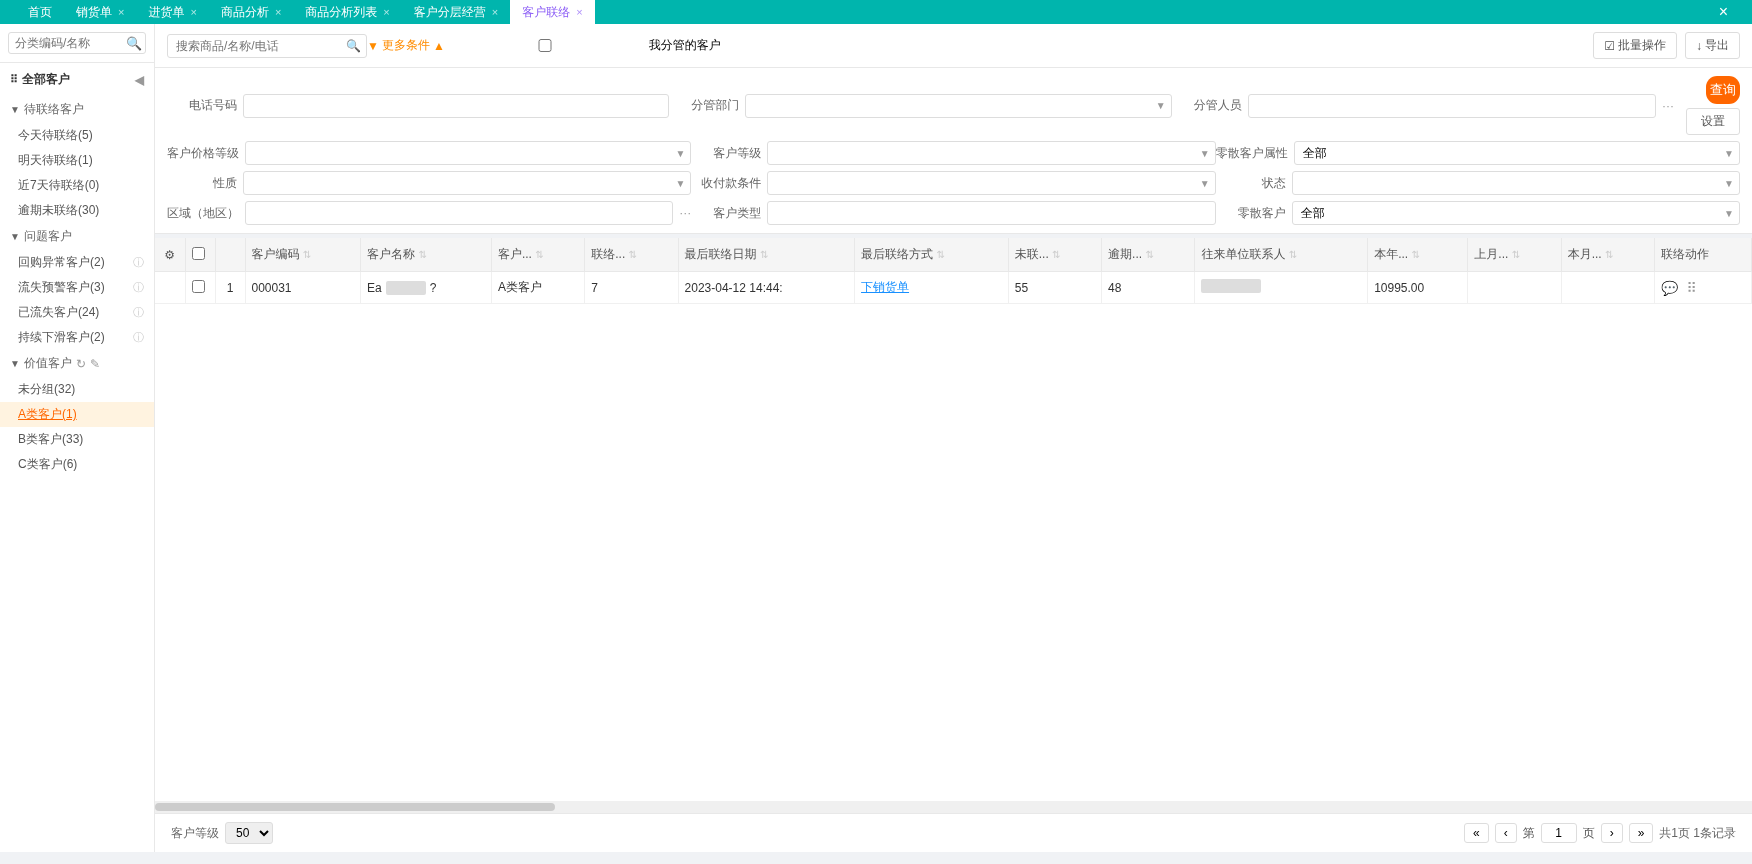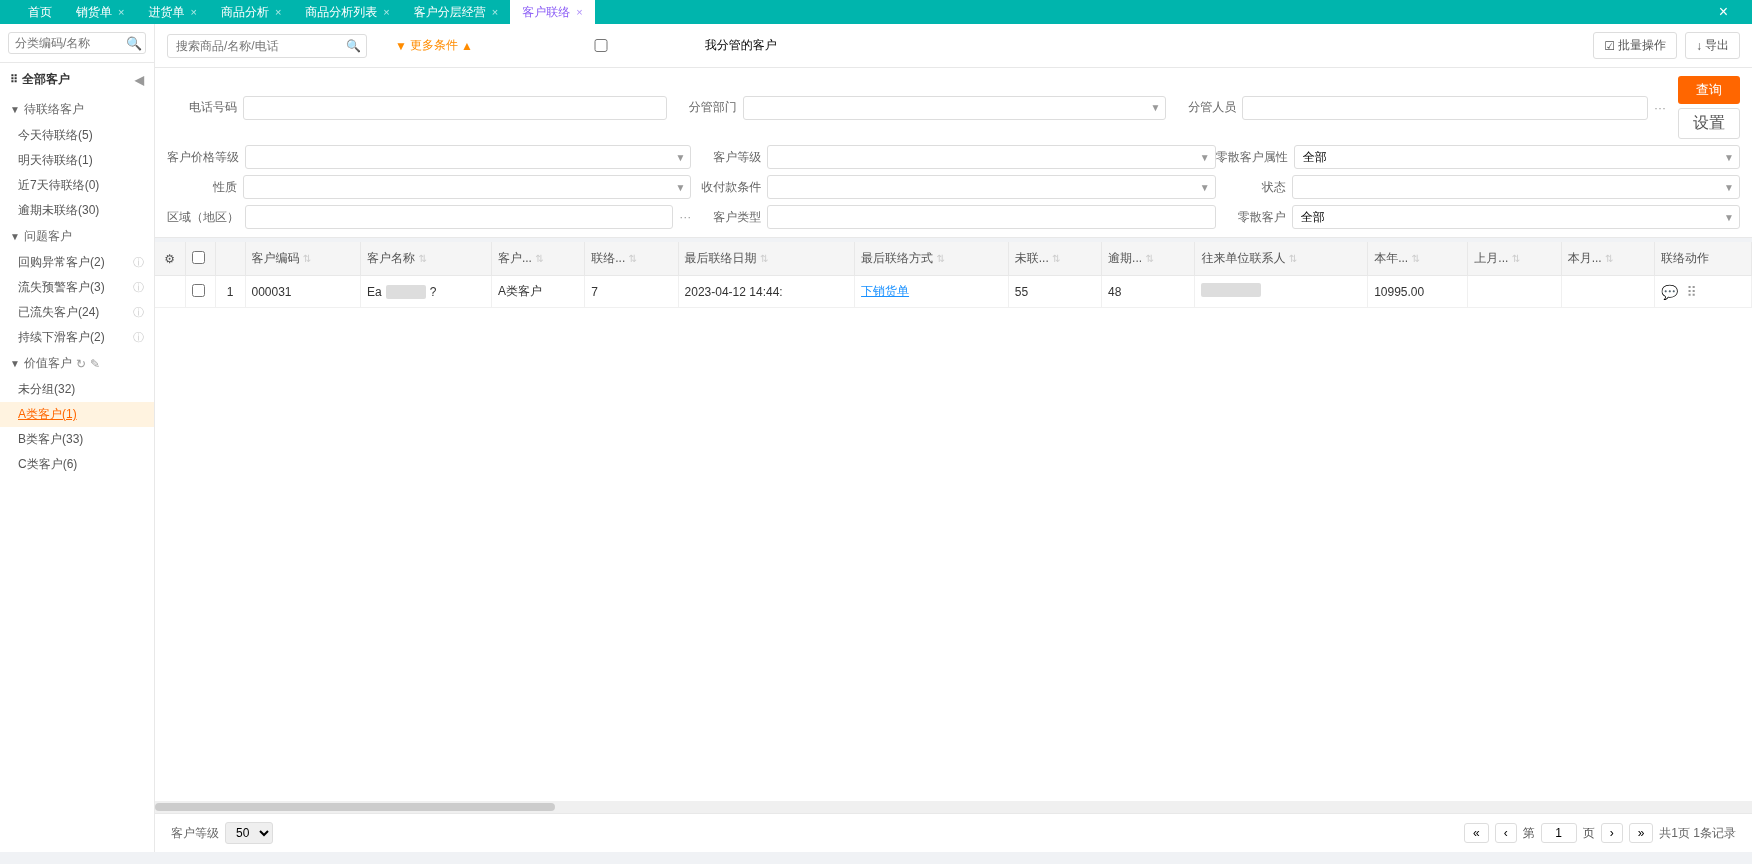--- a/index.html
+++ b/index.html
@@ -115,21 +115,21 @@
       overflow: hidden;
     }
 
     
     .filter-bar {
       background: white;
       padding: 8px 12px;
       border-bottom: 1px solid #e8e8e8;
       display: flex;
       align-items: center;
-      gap: 28px;
+      gap: 0;
     }
     .filter-bar input {
       border: 1px solid #ddd;
       border-radius: 3px;
       padding: 4px 24px 4px 8px;
       width: 200px;
       font-size: 12px;
       outline: none;
     }
     .filter-search-wrap { position: relative; display: inline-flex; align-items: center; }
@@ -225,33 +225,33 @@
       display: flex;
       flex-direction: column;
       gap: 4px;
       align-items: flex-end;
       padding-left: 12px;
     }
     .btn-query {
       background: #ff6600;
       color: white;
       border: none;
-      padding: 5px 18px;
-      border-radius: 3px;
+      padding: 5px 4px;
+      border-radius: 11px;
       cursor: pointer;
       font-size: 13px;
     }
     .btn-settings {
       background: white;
       color: #555;
       border: 1px solid #ddd;
       padding: 4px 14px;
       border-radius: 3px;
       cursor: pointer;
-      font-size: 16px;
+      font-size: 12px;
     }
     .filter-ellipsis { color: #999; cursor: pointer; }
 
     
     .table-wrap {
       flex: 1;
       overflow: auto;
       background: white;
       margin-top: 4px;
     }

